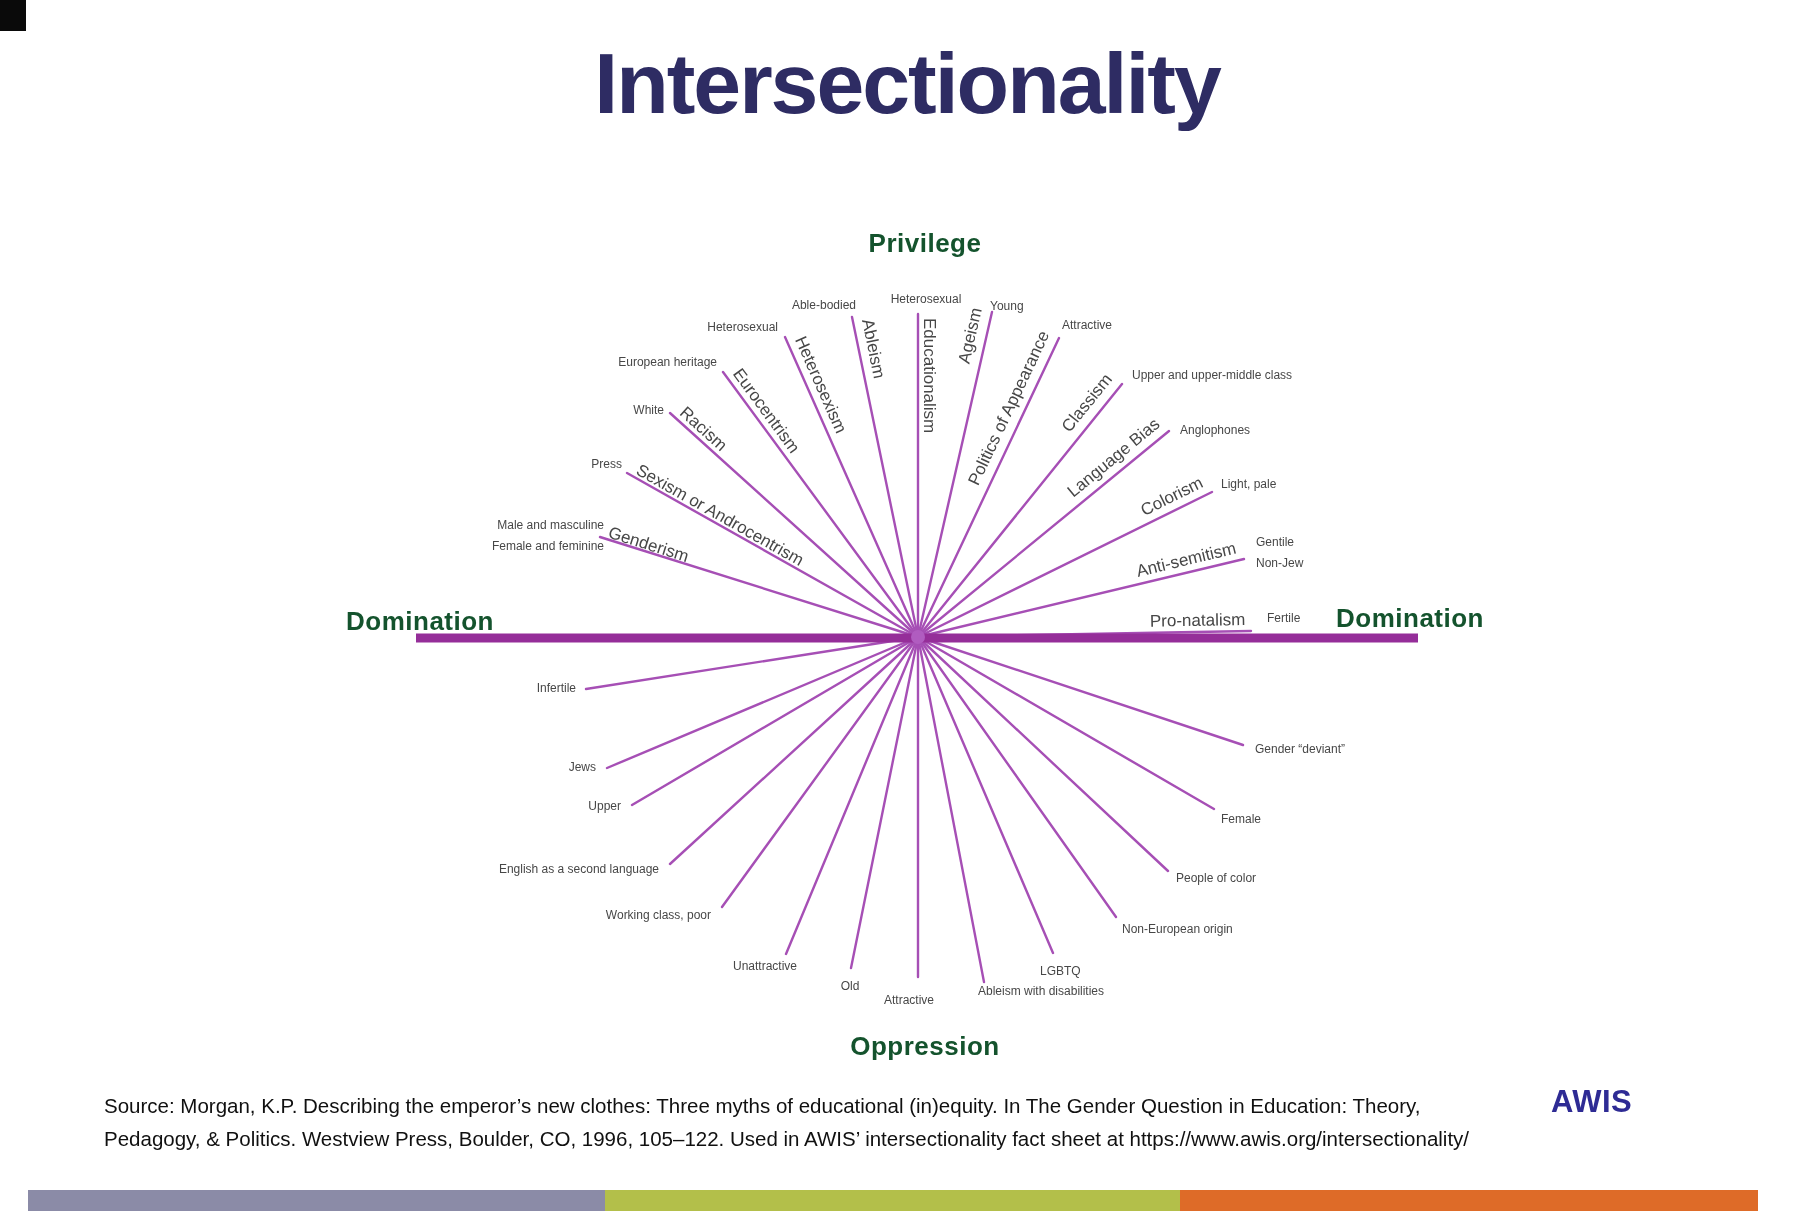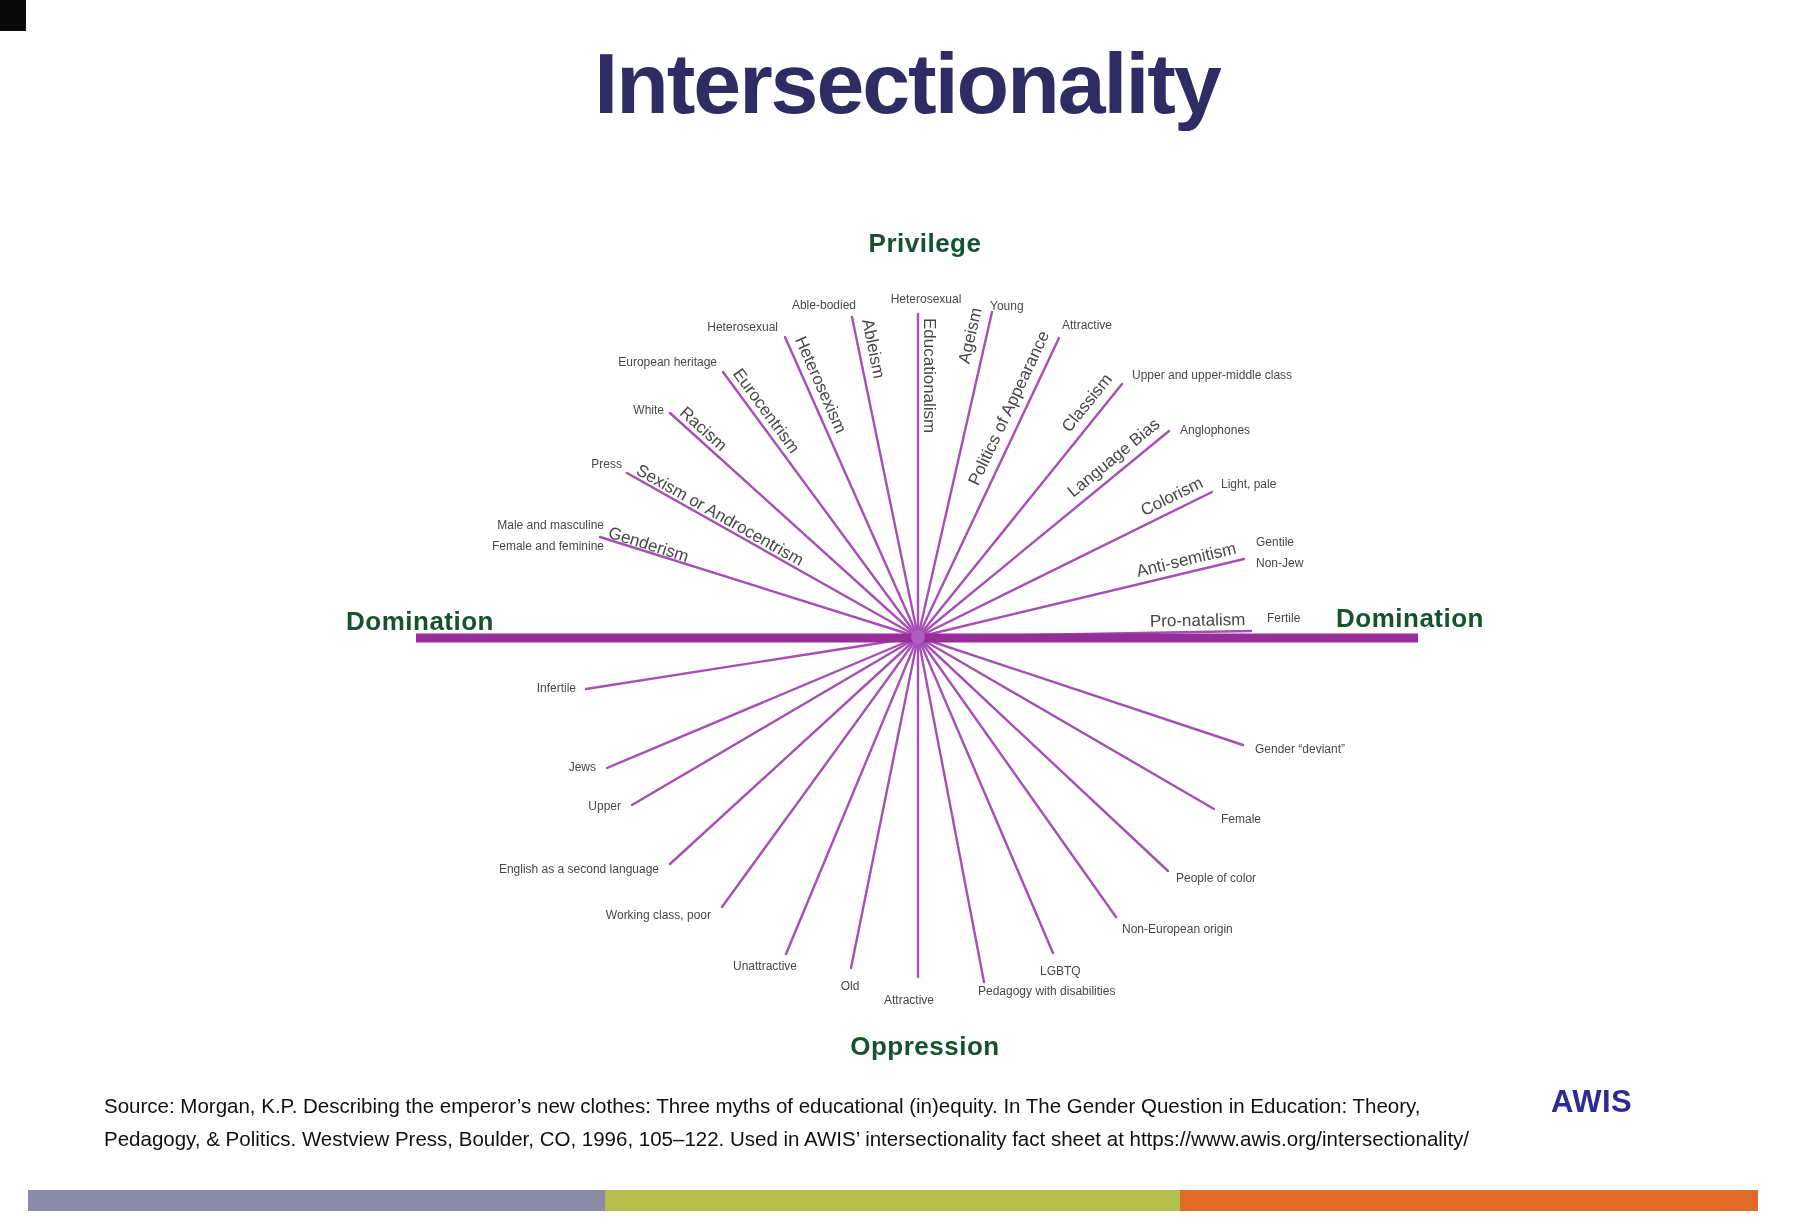--- a/index.html
+++ b/index.html
@@ -206,21 +206,21 @@
       <div class="anchor" style="left: 797px; top: 966px;">
         <div class="idlab right">Unattractive</div>
       </div>
       <div class="anchor" style="left: 850px; top: 986px;">
         <div class="idlab center">Old</div>
       </div>
       <div class="anchor" style="left: 909px; top: 1000px;">
         <div class="idlab center">Attractive</div>
       </div>
       <div class="anchor" style="left: 978px; top: 991px;">
-        <div class="idlab left">Pedagogy with disabilities</div>
+        <div class="idlab left">Ableism with disabilities</div>
       </div>
       <div class="anchor" style="left: 1040px; top: 971px;">
         <div class="idlab left">LGBTQ</div>
       </div>
       <div class="anchor" style="left: 1122px; top: 929px;">
         <div class="idlab left">Non-European origin</div>
       </div>
       <div class="anchor" style="left: 1176px; top: 878px;">
         <div class="idlab left">People of color</div>
       </div>

